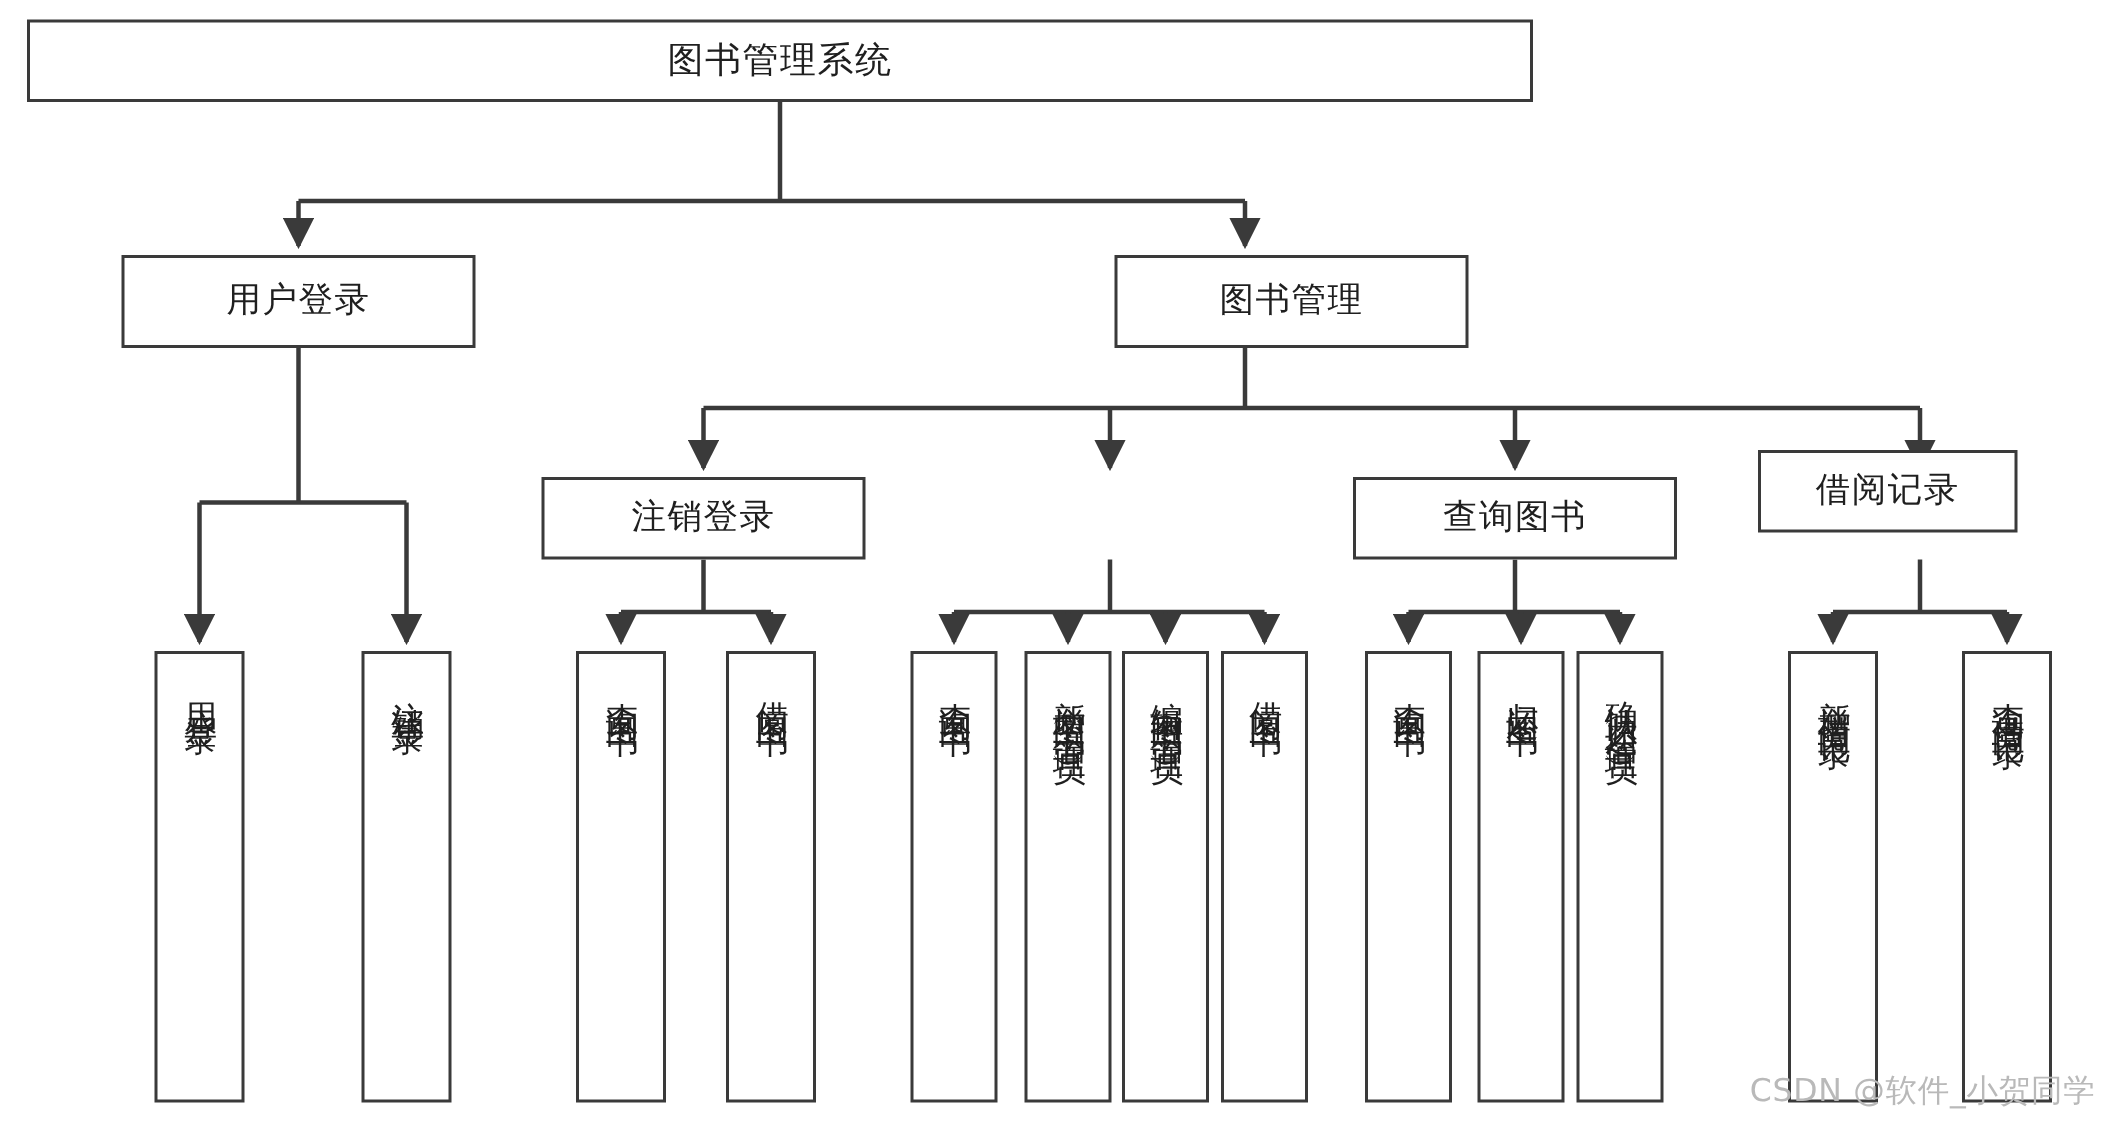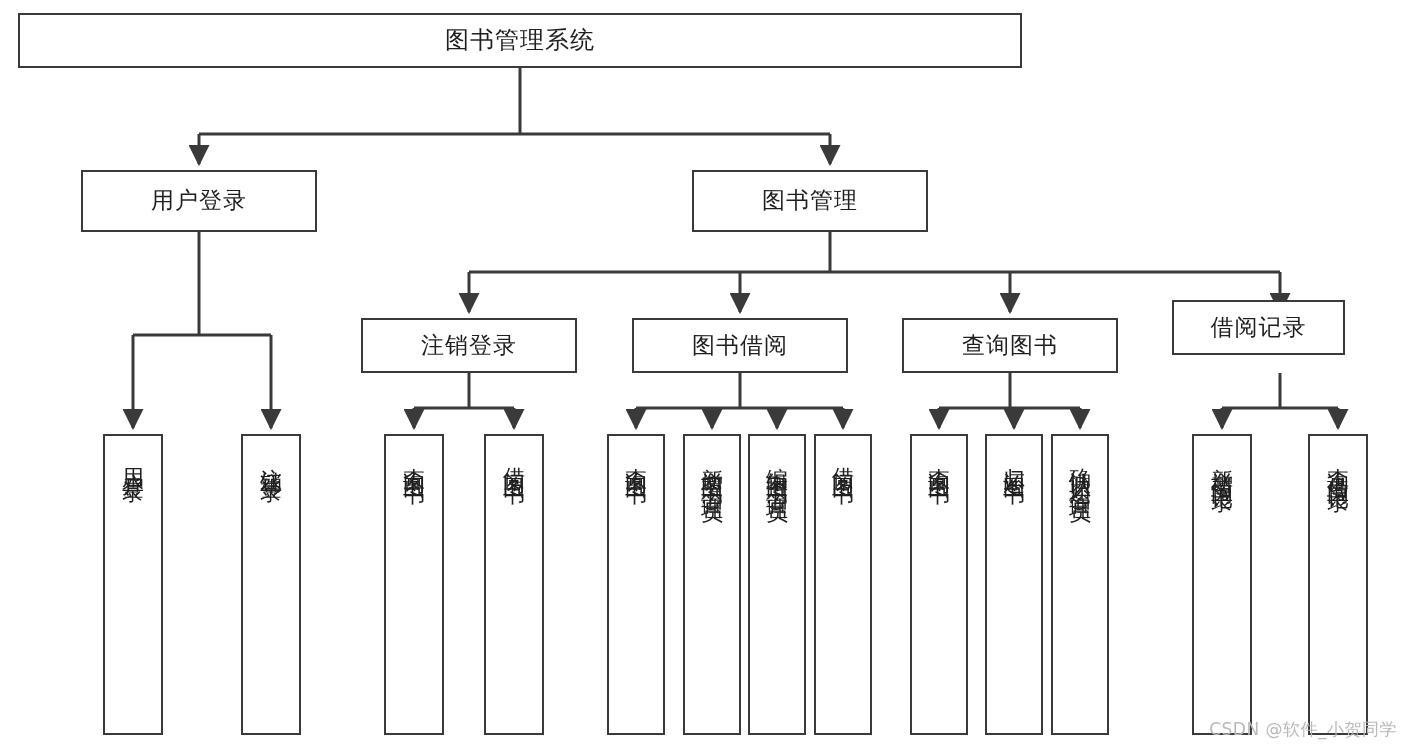--- a/index.html
+++ b/index.html
@@ -56,21 +56,21 @@
     text-orientation: upright;
     letter-spacing: 5px;
     line-height: 1.08;
     white-space: nowrap;
     display: block;
   }
   .watermark {
     position: absolute;
     right: 8px;
     bottom: 6px;
-    font-size: 17px;
+    font-size: 21px;
     color: #b9b9b9;
     letter-spacing: 0.5px;
     white-space: nowrap;
     font-family: "DejaVu Sans", "Liberation Sans", sans-serif;
   }
 </style>
 </head>
 <body>
 
 <div id="canvas">
@@ -126,29 +126,26 @@
     </g>
   </svg>
 
   <div class="node horizontal root" style="left:18px; top:13px; width:1004px; height:55px;">
     <span>图书管理系统</span>
   </div>
 
   <div class="node horizontal" style="left:81px; top:170px; width:236px; height:62px;">
     <span>用户登录</span>
   </div>
-  <div class="node horizontal" style="left:692px; top:170px; width:236px; height:62px;">
+  <div class="node horizontal" style="left:743px; top:170px; width:236px; height:62px;">
     <span>图书管理</span>
   </div>
 
   <div class="node horizontal" style="left:361px; top:318px; width:216px; height:55px;">
     <span>注销登录</span>
-  </div>
-  <div class="node horizontal" style="left:632px; top:318px; width:216px; height:55px;">
-    <span>图书借阅</span>
   </div>
   <div class="node horizontal" style="left:902px; top:318px; width:216px; height:55px;">
     <span>查询图书</span>
   </div>
   <div class="node horizontal" style="left:1172px; top:300px; width:173px; height:55px;">
     <span>借阅记录</span>
   </div>
 
   <div class="node leaf" style="left:103px; top:434px; width:60px; height:301px;">
     <span class="vtext">用户登录</span>

